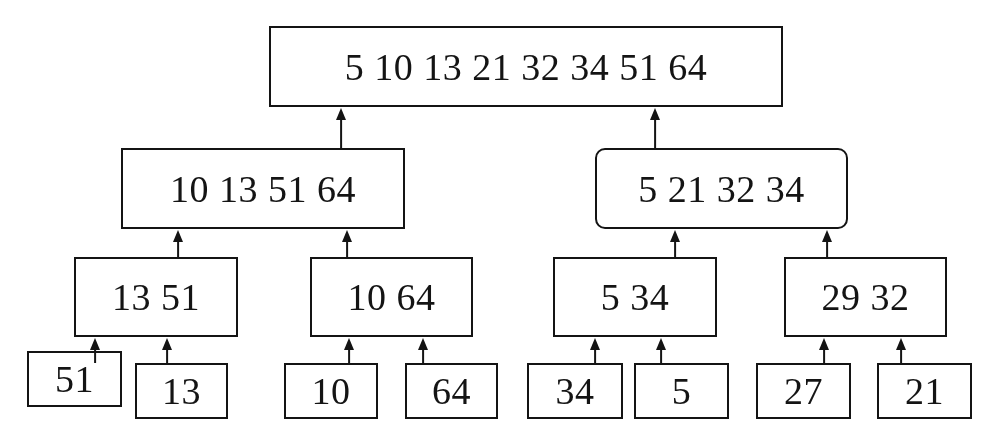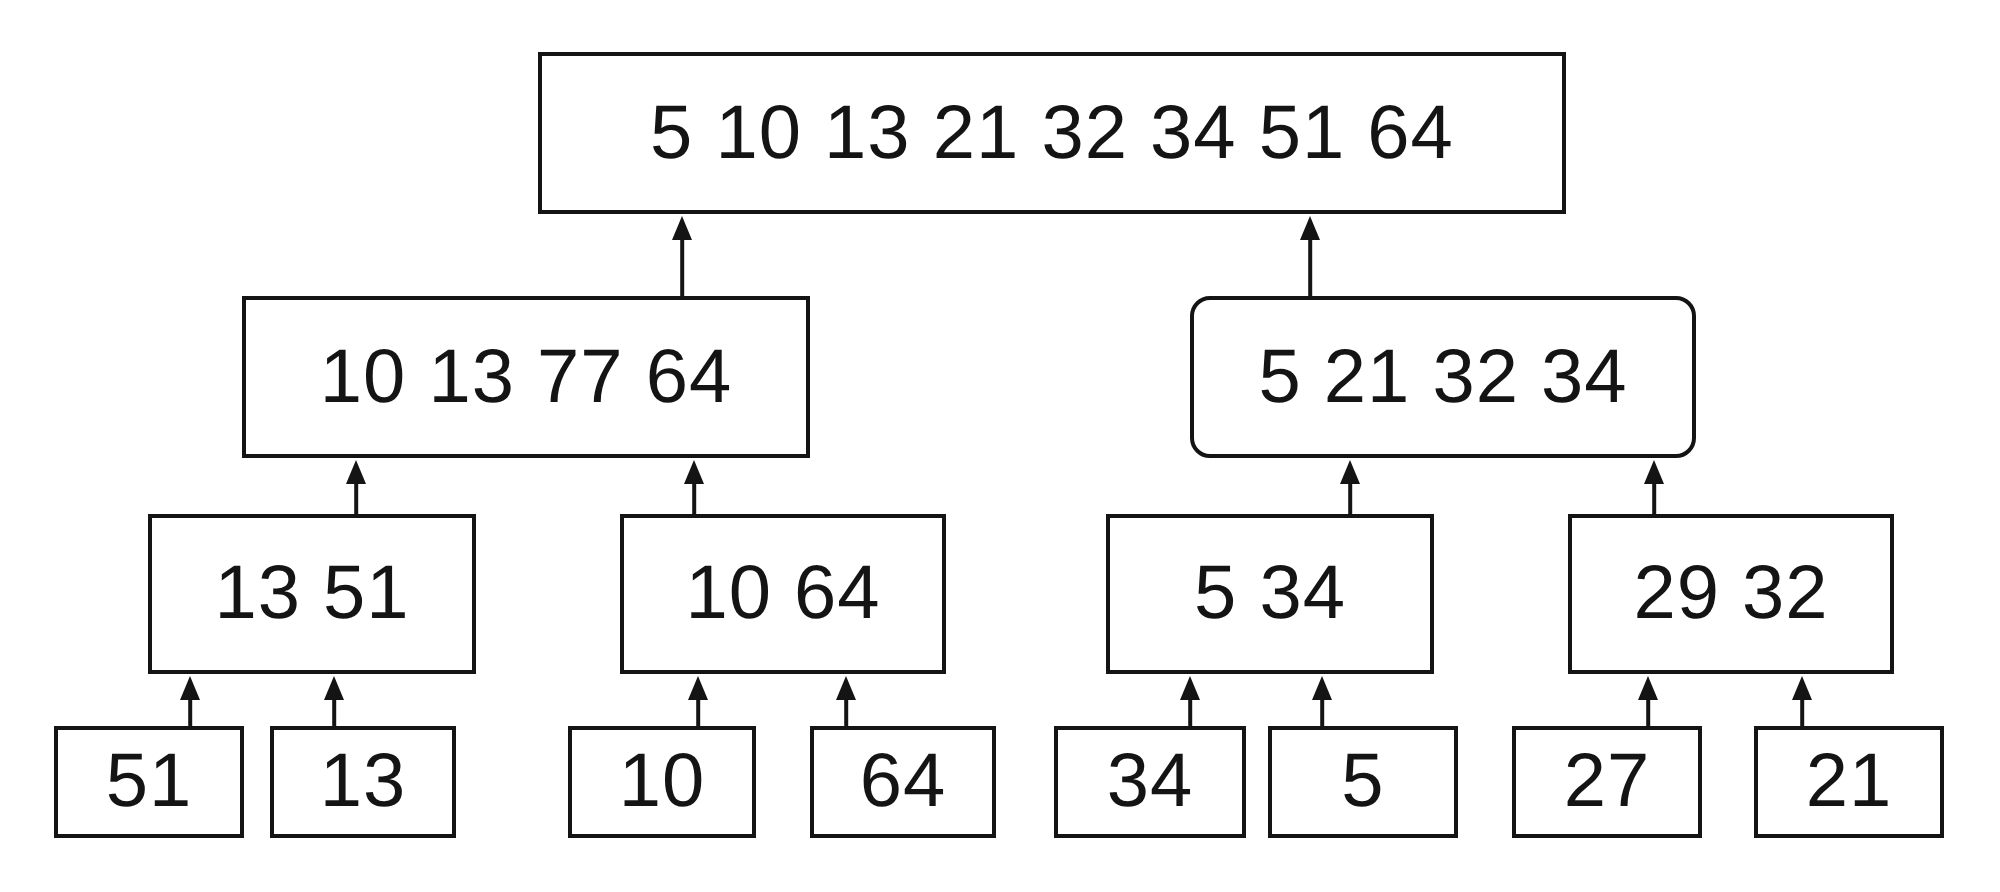--- a/index.html
+++ b/index.html
@@ -5,21 +5,21 @@
   html, body {
     margin: 0;
     padding: 0;
     background: #ffffff;
   }
   .stage {
     position: relative;
     width: 1000px;
     height: 446px;
     background: #ffffff;
-    font-family: Liberation Sans, sans-serif;
+    font-family: Liberation Serif, serif;
     overflow: hidden;
   }
   .node {
     position: absolute;
     box-sizing: border-box;
     border: 2px solid #141414;
     background: #ffffff;
     display: flex;
     align-items: center;
     justify-content: center;
@@ -54,29 +54,29 @@
     border-bottom: 12px solid #141414;
   }
 </style>
 </head>
 <body>
 
 <div class="stage">
 
   <div class="node" style="left:269px; top:26px; width:514px; height:81px;">5 10 13 21 32 34 51 64</div>
 
-  <div class="node" style="left:121px; top:148px; width:284px; height:81px;">10 13 77 64</div>
+  <div class="node" style="left:121px; top:148px; width:284px; height:81px;">10 13 51 64</div>
   <div class="node" style="left:595px; top:148px; width:253px; height:81px;border-radius:10px;">5 21 32 34</div>
 
   <div class="node" style="left:53px; top:257px; width:164px; height:80px;margin-left:21px;">13 51</div>
   <div class="node" style="left:310px; top:257px; width:163px; height:80px;">10 64</div>
   <div class="node" style="left:553px; top:257px; width:164px; height:80px;">5 34</div>
   <div class="node" style="left:784px; top:257px; width:163px; height:80px;">29 32</div>
 
-  <div class="node" style="left:27px; top:363px; width:95px; height:56px;">51</div>
+  <div class="node" style="left:27px; top:351px; width:95px; height:56px;">51</div>
   <div class="node" style="left:135px; top:363px; width:93px; height:56px;">13</div>
   <div class="node" style="left:284px; top:363px; width:94px; height:56px;">10</div>
   <div class="node" style="left:405px; top:363px; width:93px; height:56px;">64</div>
   <div class="node" style="left:527px; top:363px; width:96px; height:56px;">34</div>
   <div class="node" style="left:634px; top:363px; width:95px; height:56px;">5</div>
   <div class="node" style="left:756px; top:363px; width:95px; height:56px;">27</div>
   <div class="node" style="left:877px; top:363px; width:95px; height:56px;">21</div>
 
   <div>
 

